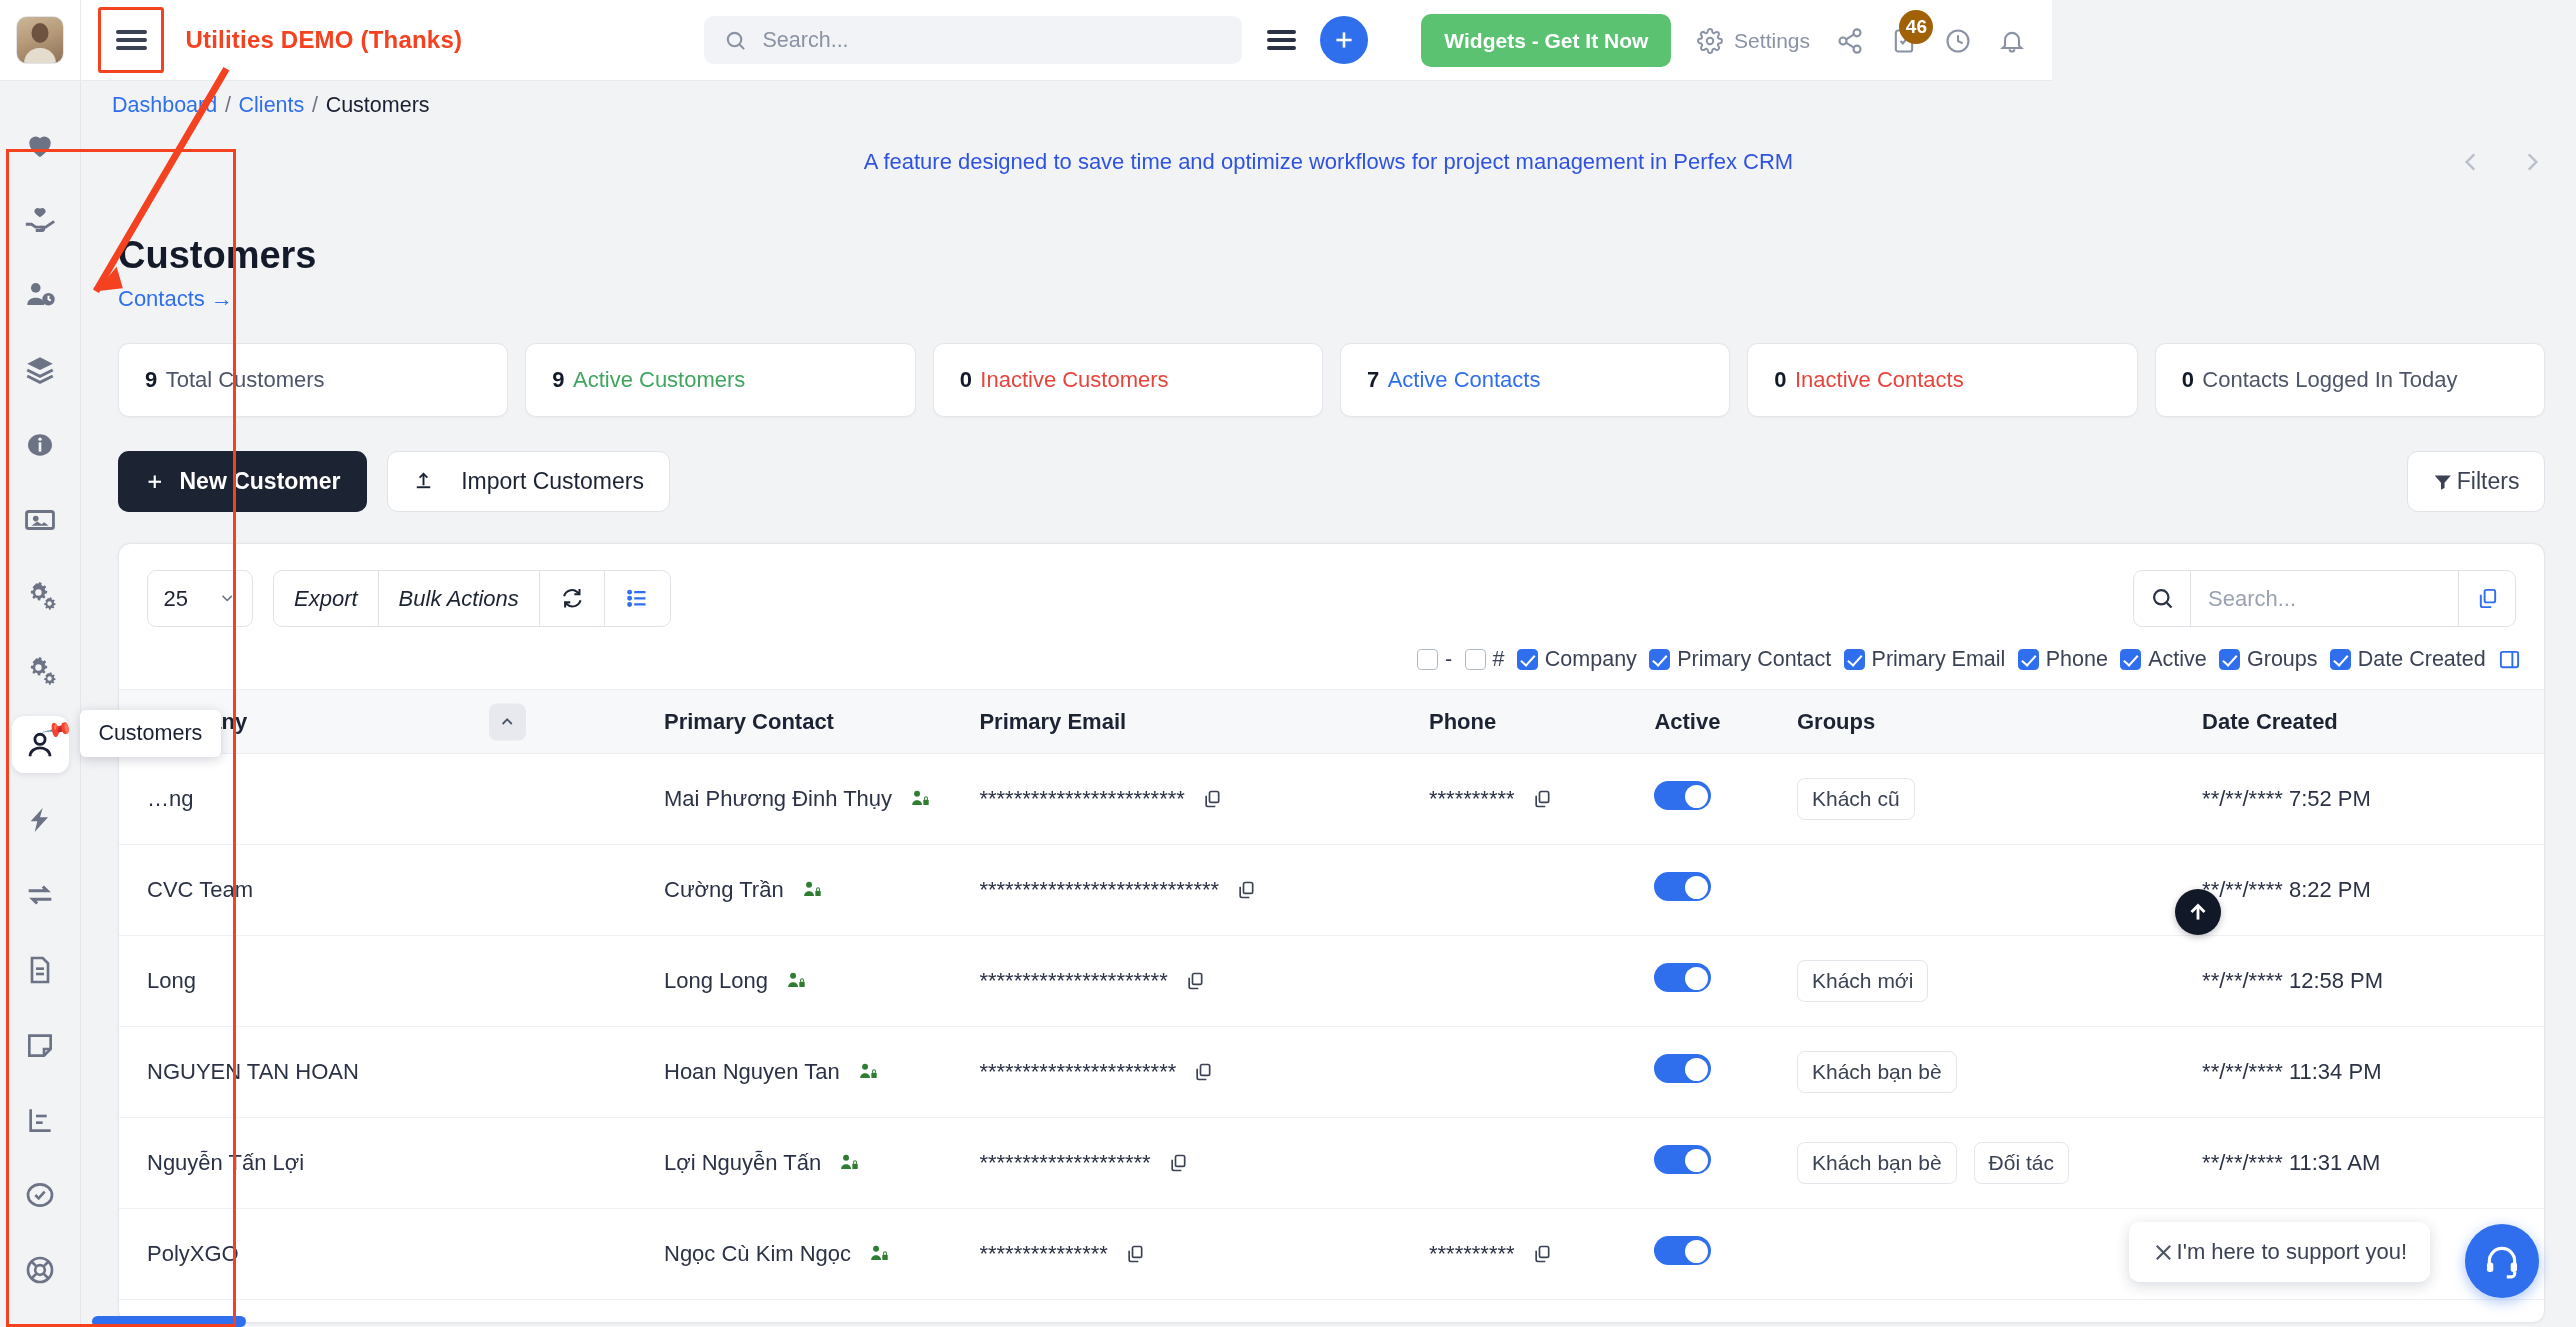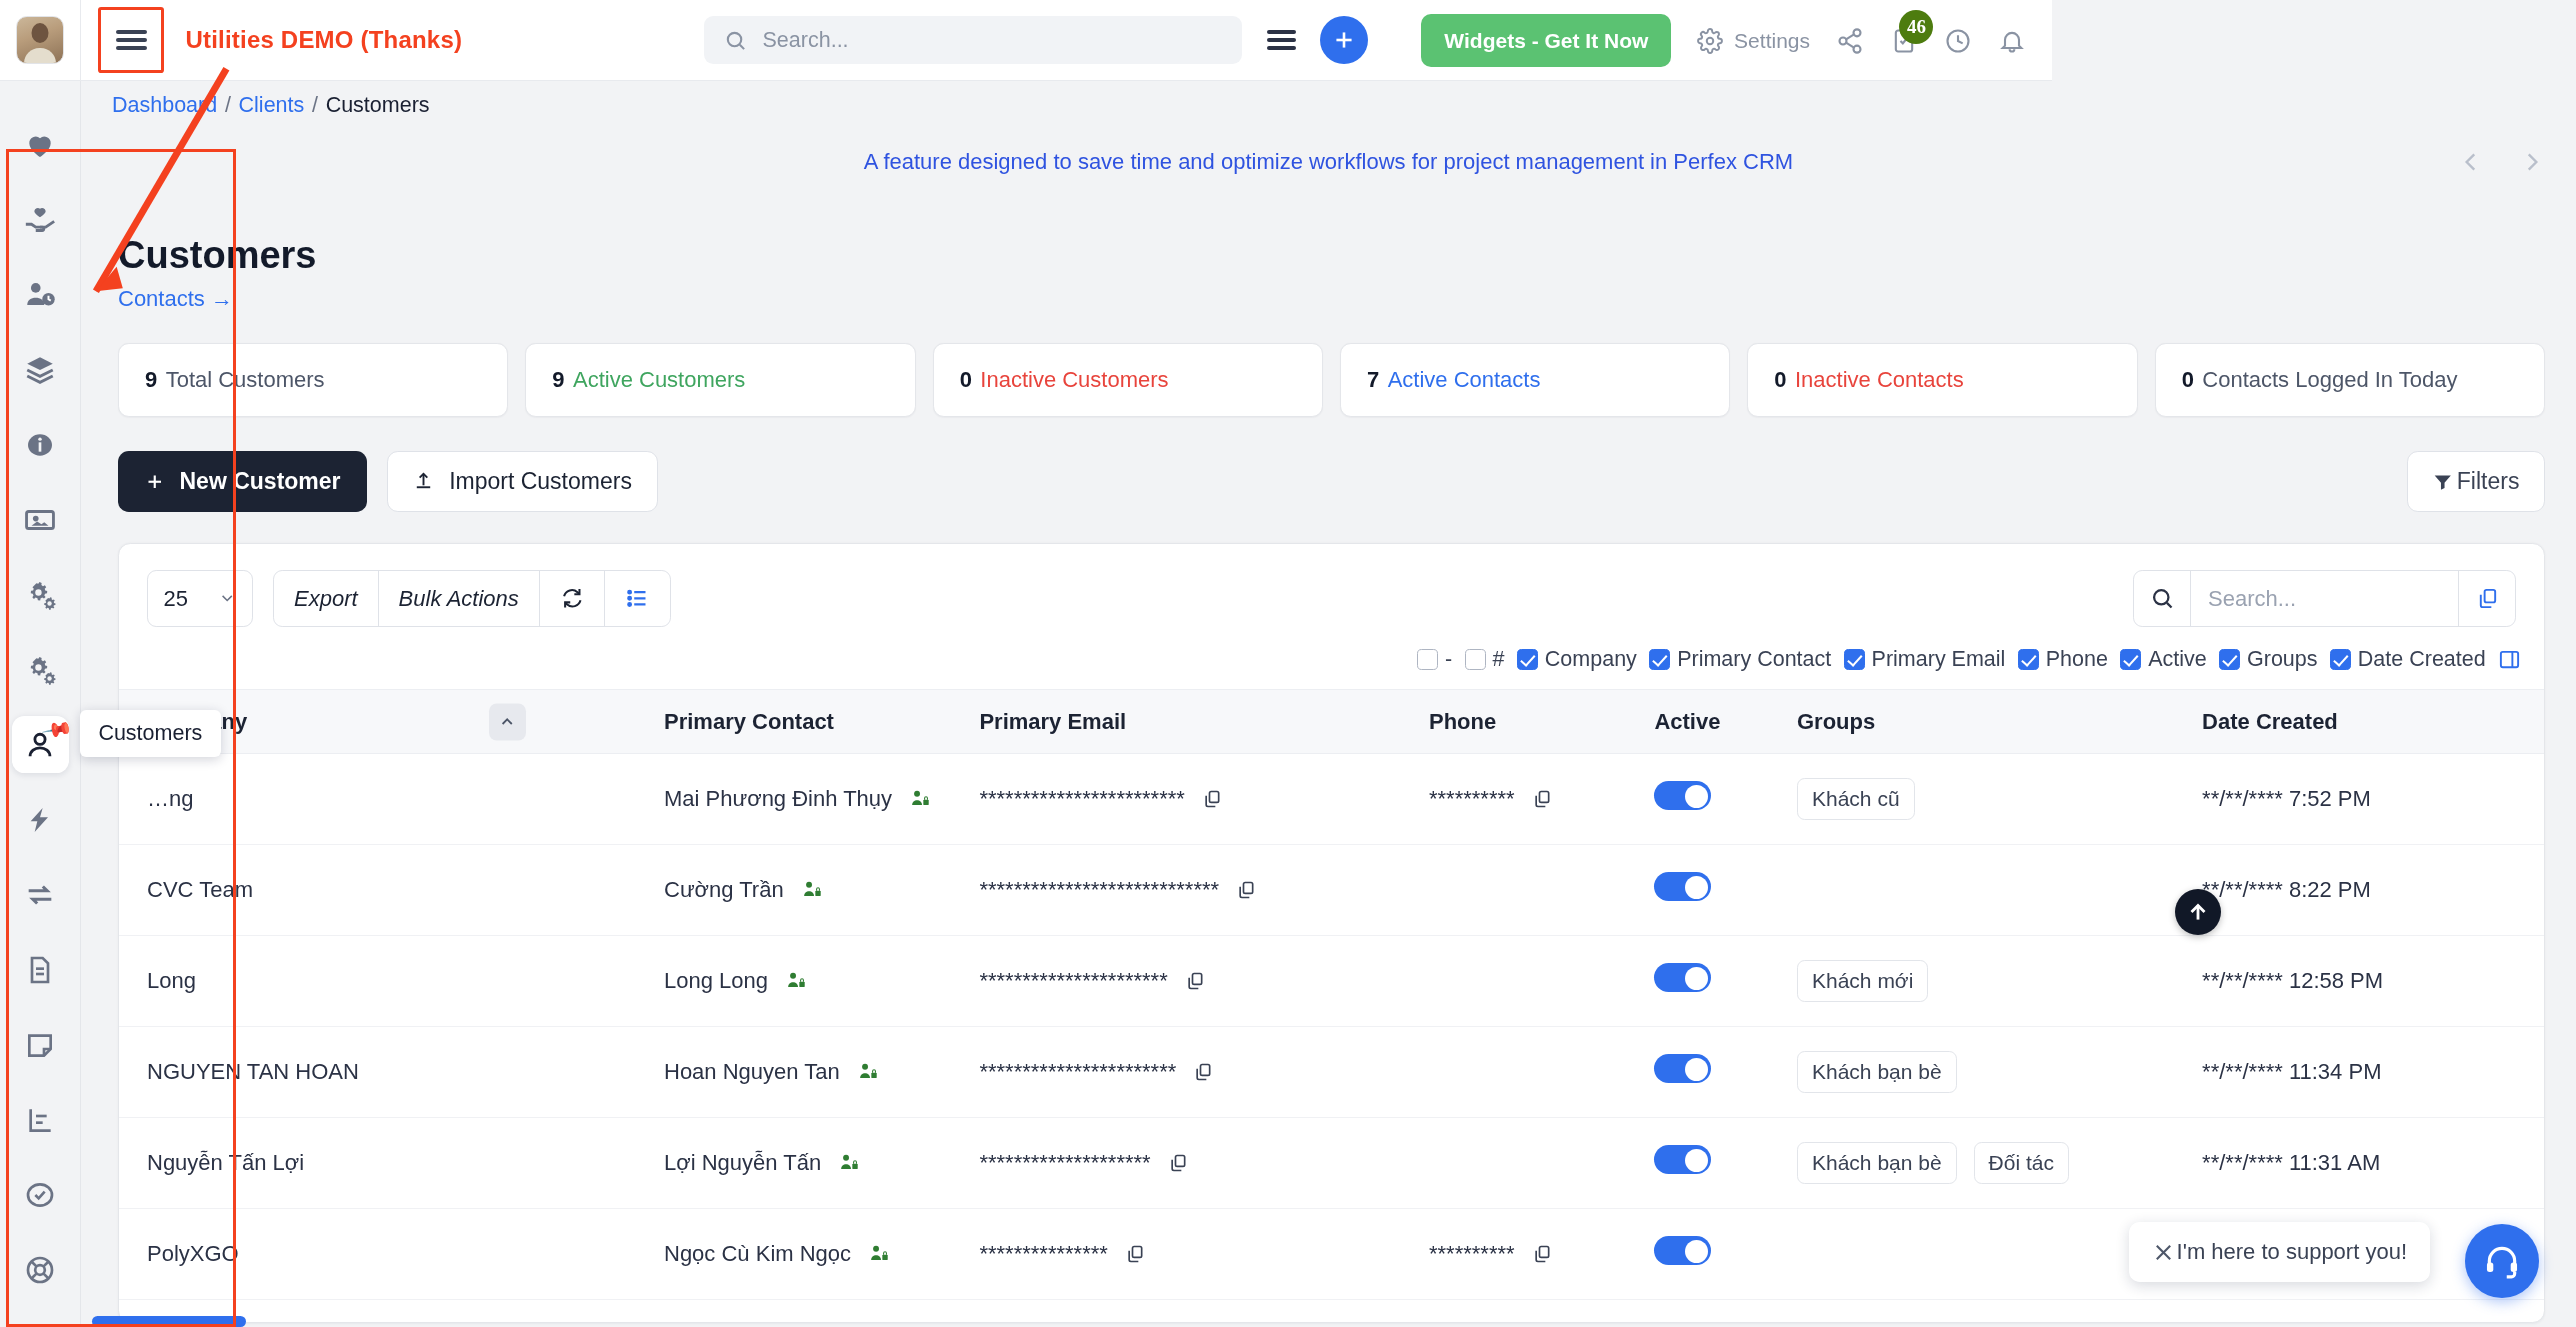--- a/index.html
+++ b/index.html
@@ -64,22 +64,22 @@
     position:absolute; right:26px; top:0; height:81px; display:flex; align-items:center; gap:26px;
   }
   .widgets-btn{
     background:#5bc272; color:#fff; font-size:21px; font-weight:bold;
     padding: 14.6px 23px; border-radius:10px; white-space:nowrap;
   }
   .settings-link{ display:flex;align-items:center;gap:10.8px;color:#8a93a3;font-size:21px;}
   .icon-btn{ position:relative; display:flex; align-items:center; justify-content:center; color:#8a93a3;}
   .badge{
     position:absolute; top:-17px; right:-15.4px; min-width:34px;height:34px;border-radius:50%;
-    background:#4d7c0f;color:#fff;font-size:19px;font-weight:bold;
-    display:flex;align-items:center;justify-content:center;font-family:Liberation Serif, serif;
+    background:#a16207;color:#fff;font-size:19px;font-weight:bold;
+    display:flex;align-items:center;justify-content:center;
   }
 
   
   .rail{
     position:absolute; top:81px; left:0; width:81px; height:1246px;
     background:#f2f3f5; border-right:0.8px solid #e4e6ea;
     display:flex; flex-direction:column; align-items:center; padding-top:26px; gap:0;
   }
   .rail-item{
     width:81px; height:75px; display:flex; align-items:center; justify-content:center;
@@ -140,21 +140,21 @@
   .stat-lbl-red{ color:#e8443c; }
   .stat-lbl-blue{ color:#2f6fed; }
 
   .actionbar{ display:flex; align-items:center; margin:34px 31px 0 37px; gap:20px;justify-content:flex-end; }
   .btn-primary{
     background:#1c2333;color:#fff;font-size:23px;font-weight:bold;border-radius:10.8px;
     padding:17px 26px; display:flex; align-items:center; gap:14px;
   }
   .btn-ghost{
     background:#fff;border:0.8px solid #dfe2e8;color:#1c2333;font-size:23px;border-radius:10.8px;
-    padding:16px 24.6px; display:flex; align-items:center; gap:14px;
+    padding:16px 24.6px; display:flex; align-items:center; gap:26px;
   }
   .btn-filters{
     margin-left:auto; background:#fff;border:0.8px solid #dfe2e8;color:#3a4254;font-size:23px;
     border-radius:10.8px; padding:16px 24.6px; display:flex; align-items:center; gap:3px;
   }
 
   .panel{
     margin:31px 31px 0 37px; background:#fff; border:0.8px solid #e4e6ea; border-radius:12.3px;
     overflow:hidden; box-shadow:0 0.8px 2.3px rgba(20,30,60,.05); height:780px;
   }

